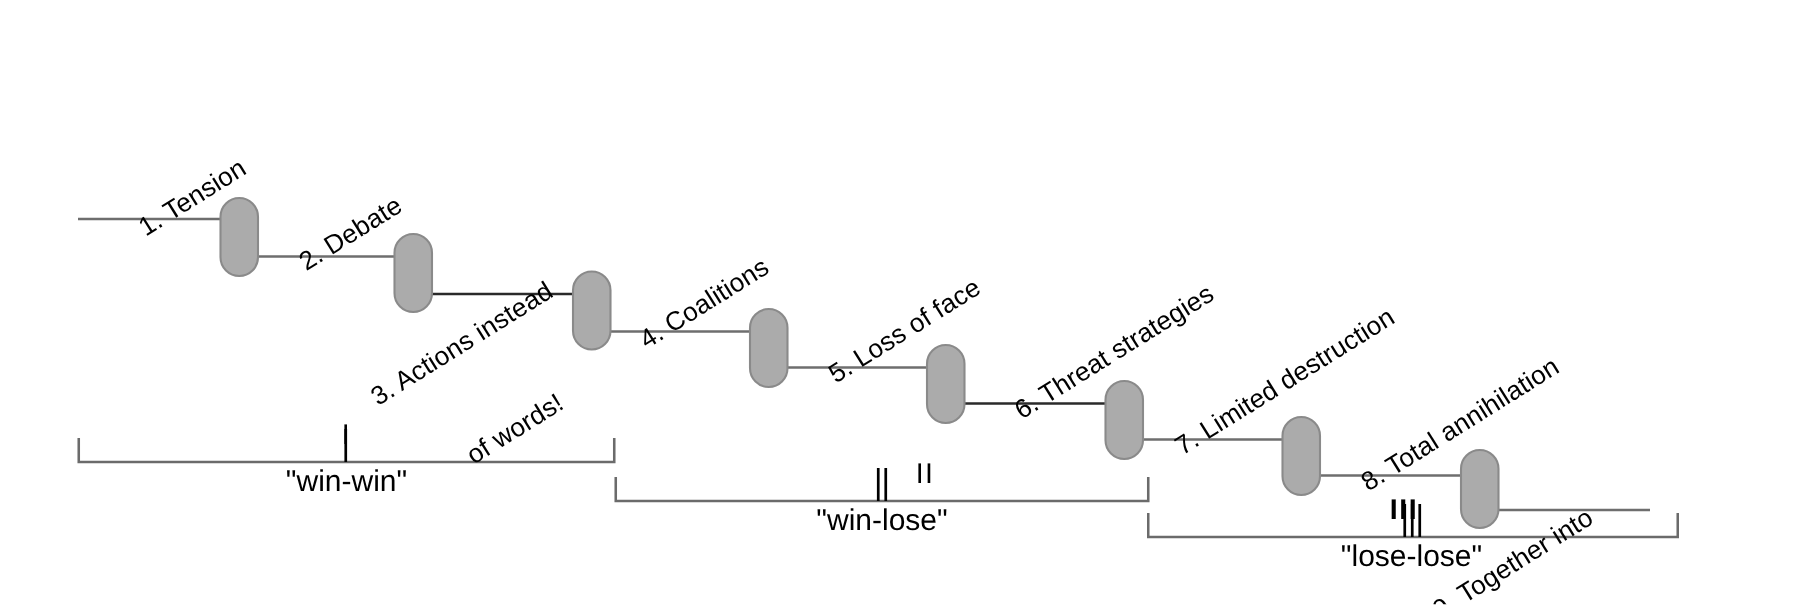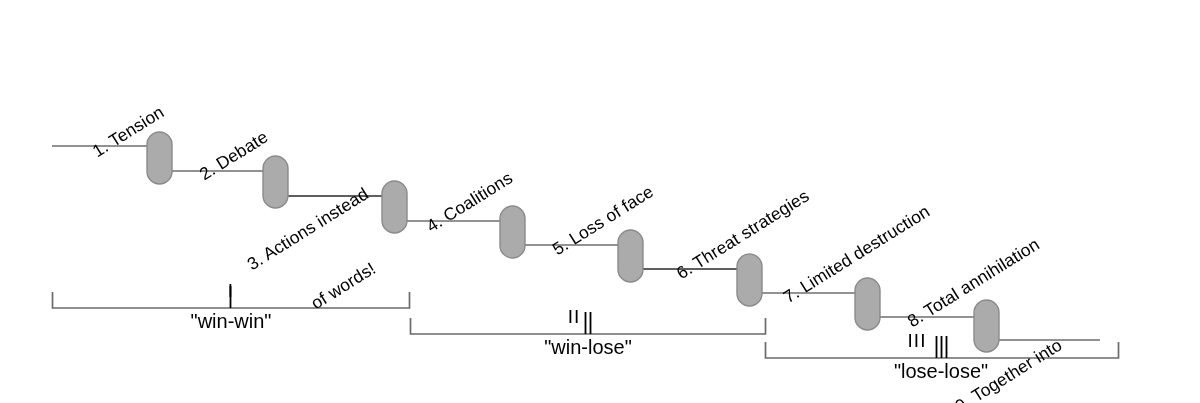--- a/index.html
+++ b/index.html
@@ -134,20 +134,20 @@
   <div class="step-label" style="left:791px; top:286px;">7. Limited destruction</div>
 
   <div class="step-label" style="left:915px; top:310px;">8. Total annihilation</div>
 
   <div class="step-label two-line" style="left:1022px; top:333px;">
     <div>9. Together into</div>
     <div>the abyss</div>
   </div>
 
   <div class="bracket-roman" style="left:196px; top:280px; width:70px;">I</div>
-  <div class="bracket-roman" style="left:539px; top:306px; width:70px;">II</div>
-  <div class="bracket-roman" style="left:882px; top:330px; width:70px;">III</div>
+  <div class="bracket-roman" style="left:553px; top:306px; width:70px;text-align:right;">II</div>
+  <div class="bracket-roman" style="left:901px; top:330px; width:70px;font-weight:bold;">III</div>
 
   <div class="bracket-caption" style="left:161px; top:310px; width:140px;">"win-win"</div>
   <div class="bracket-caption" style="left:518px; top:336px; width:140px;">"win-lose"</div>
   <div class="bracket-caption" style="left:871px; top:360px; width:140px;">"lose-lose"</div>
 
 </div>
 
 </body></html>

